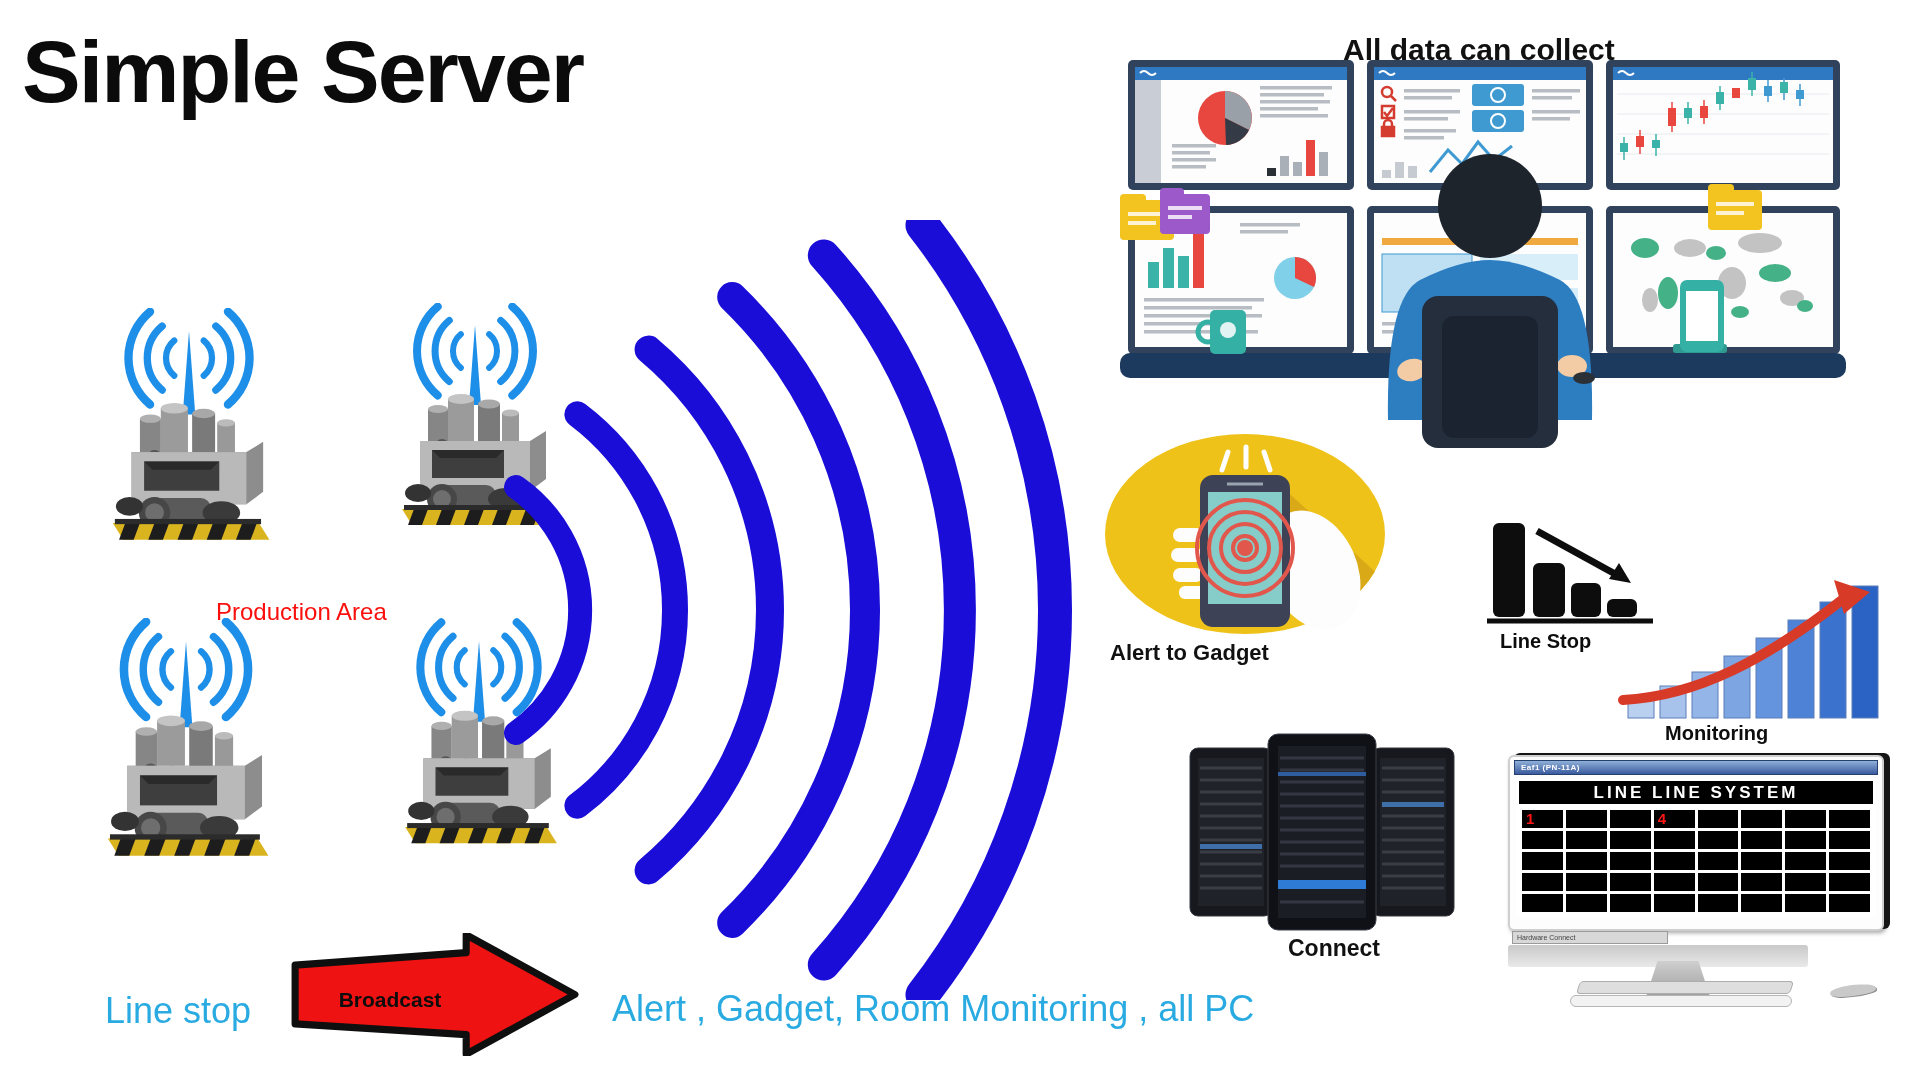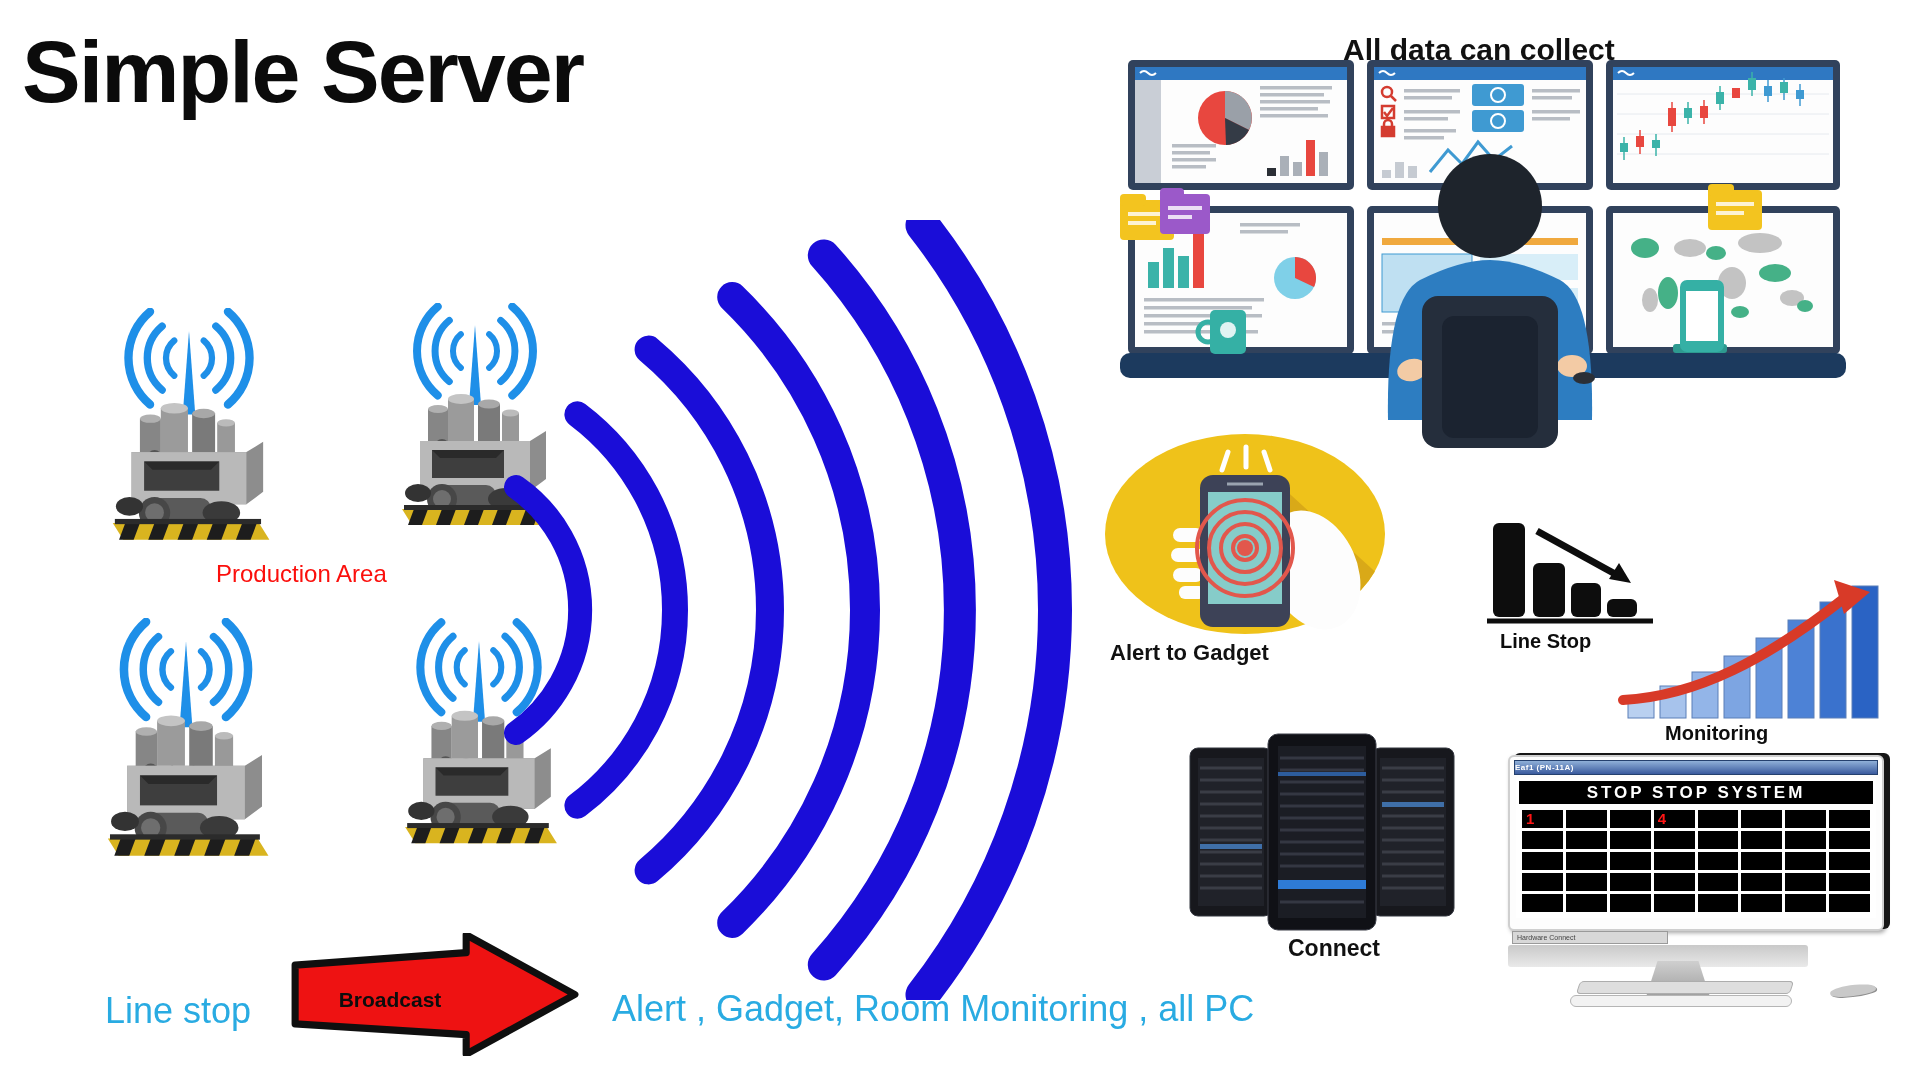--- a/index.html
+++ b/index.html
@@ -12,21 +12,21 @@
   .bold-label{font-weight:700;color:#111;}
   .blue-text{color:#29ABE2;font-size:36px;}
   .broadcast-label{font-size:21px;font-weight:700;color:#0d0d0d;text-align:center;}
   .chart-label{font-size:20px;font-weight:700;color:#0d0d0d;}
   
   .lss{position:absolute;left:1508px;top:755px;width:375px;height:300px;}
   .lss-screen{position:absolute;left:0;top:0;width:372px;height:172px;background:#fdfdfd;
       border:2px solid #cfcfcf;border-radius:6px;box-shadow:6px -2px 0 #161616,2px 2px 4px rgba(0,0,0,.35);}
   .lss-titlebar{height:13px;margin:3px 4px 0 4px;background:linear-gradient(#8fb0d8,#3a5a9e);
       border:1px solid #24406e;color:#fff;font-size:8px;font-weight:700;line-height:13px;
-      letter-spacing:.5px;}
+      padding-left:6px;letter-spacing:.5px;}
   .lss-board{margin:3px 6px 0 6px;background:#fff;padding:3px;}
   .lss-board-inner{background:#000;}
   .lss-board-title{color:#fff;font-size:17px;font-weight:700;letter-spacing:3px;text-align:center;
       height:23px;line-height:23px;border-bottom:3px solid #fff;}
   .lss-grid{display:grid;gap:3px;background:#fff;padding:3px;}
   .lss-cell{background:#000;height:18px;position:relative;}
   .lss-alert{position:absolute;left:4px;top:0;color:#ff1515;font-size:15px;font-weight:700;line-height:18px;}
   .lss-statusbar{position:absolute;left:4px;top:176px;width:150px;height:11px;background:#d8d8d8;
       border:1px solid #9a9a9a;font-size:7px;color:#444;line-height:11px;padding-left:4px;}
   .lss-reflect{position:absolute;left:0px;top:190px;width:300px;height:22px;background:linear-gradient(#c9c9c9,#e9e9e9);border-radius:3px;}
@@ -99,21 +99,21 @@
   <svg class="abs" style="left:390px;top:303px;" width="170" height="226" viewBox="0 0 170 226">
       <use href="#machine-sym"></use>
     </svg>
   <svg class="abs" style="left:95px;top:618px;" width="182" height="242" viewBox="0 0 170 226">
       <use href="#machine-sym"></use>
     </svg>
   <svg class="abs" style="left:393px;top:618px;" width="172" height="230" viewBox="0 0 170 226">
       <use href="#machine-sym"></use>
     </svg>
 
-  <div class="abs red-label" style="left:216px;top:560px;">Production Area</div>
+  <div class="abs red-label" style="left:216px;top:598px;">Production Area</div>
 
   <svg class="abs" style="left:400px;top:220px;" width="680" height="780" viewBox="0 0 680 780">
     <g fill="none" stroke="#1A0DD8" stroke-linecap="round">
       <path d="M116 267 A150 150 0 0 1 116 513" stroke-width="24"></path>
       <path d="M177.4 194.3 A245 245 0 0 1 177.4 585.7" stroke-width="26"></path>
       <path d="M248.6 129.6 A340 340 0 0 1 248.6 650.4" stroke-width="28"></path>
       <path d="M332.2 77.1 A435 435 0 0 1 332.2 702.9" stroke-width="30"></path>
       <path d="M423.8 35.4 A530 530 0 0 1 423.8 744.6" stroke-width="32"></path>
       <path d="M522.5 5.2 A625 625 0 0 1 522.5 774.8" stroke-width="34"></path>
     </g>
@@ -450,21 +450,21 @@
   </svg>
   <div class="abs bold-label" style="left:1288px;top:935px;font-size:23px;">Connect</div>
 
   <div class="lss">
     <div class="lss-screen">
       <div class="lss-titlebar">
         <span>Eaf1 (PN-11A)</span>
       </div>
       <div class="lss-board">
         <div class="lss-board-inner">
-          <div class="lss-board-title">STOP STOP SYSTEM</div>
+          <div class="lss-board-title">LINE LINE SYSTEM</div>
           <div class="lss-grid" id="lss-grid" style="grid-template-columns: repeat(8, 1fr);">
               <div class="lss-cell">
                 <span class="lss-alert">1</span>
               </div>
               <div class="lss-cell"></div>
               <div class="lss-cell"></div>
               <div class="lss-cell">
                 <span class="lss-alert">4</span>
               </div>
               <div class="lss-cell"></div>

